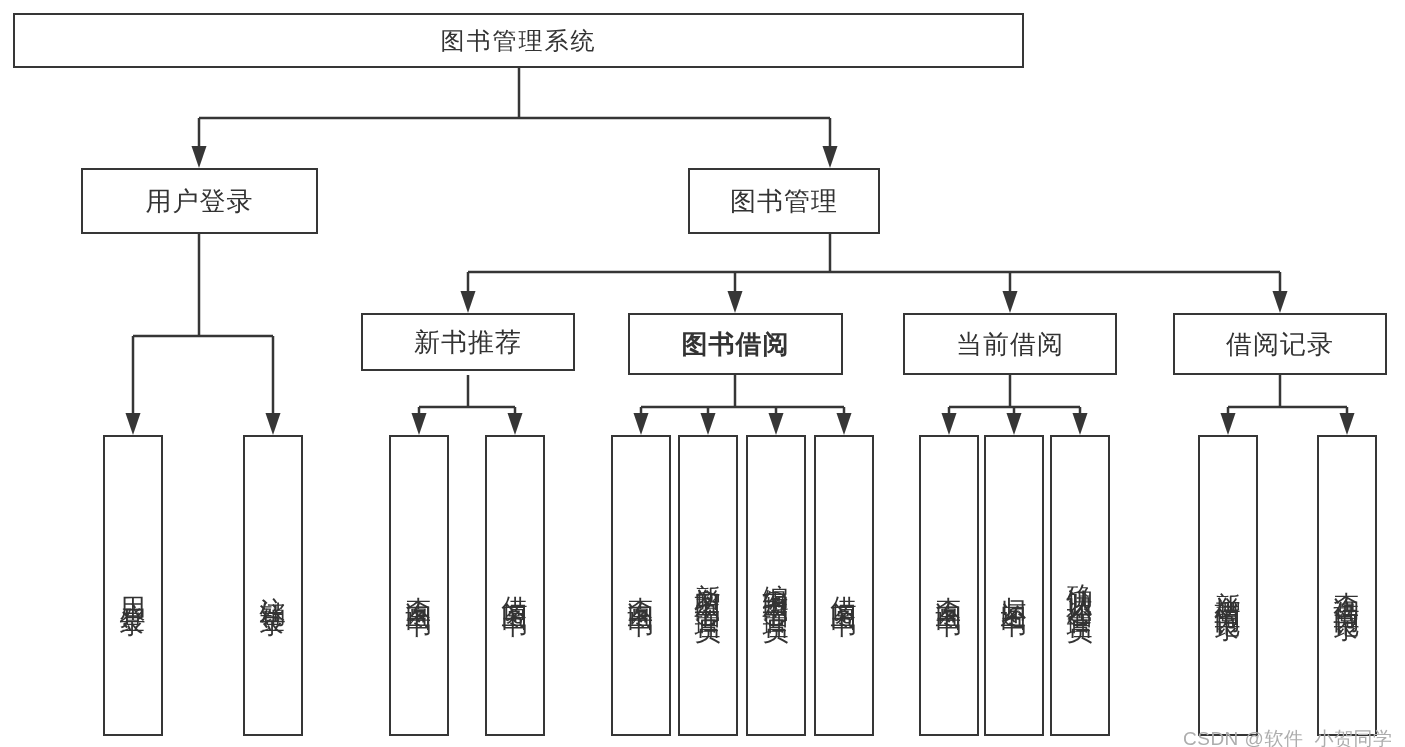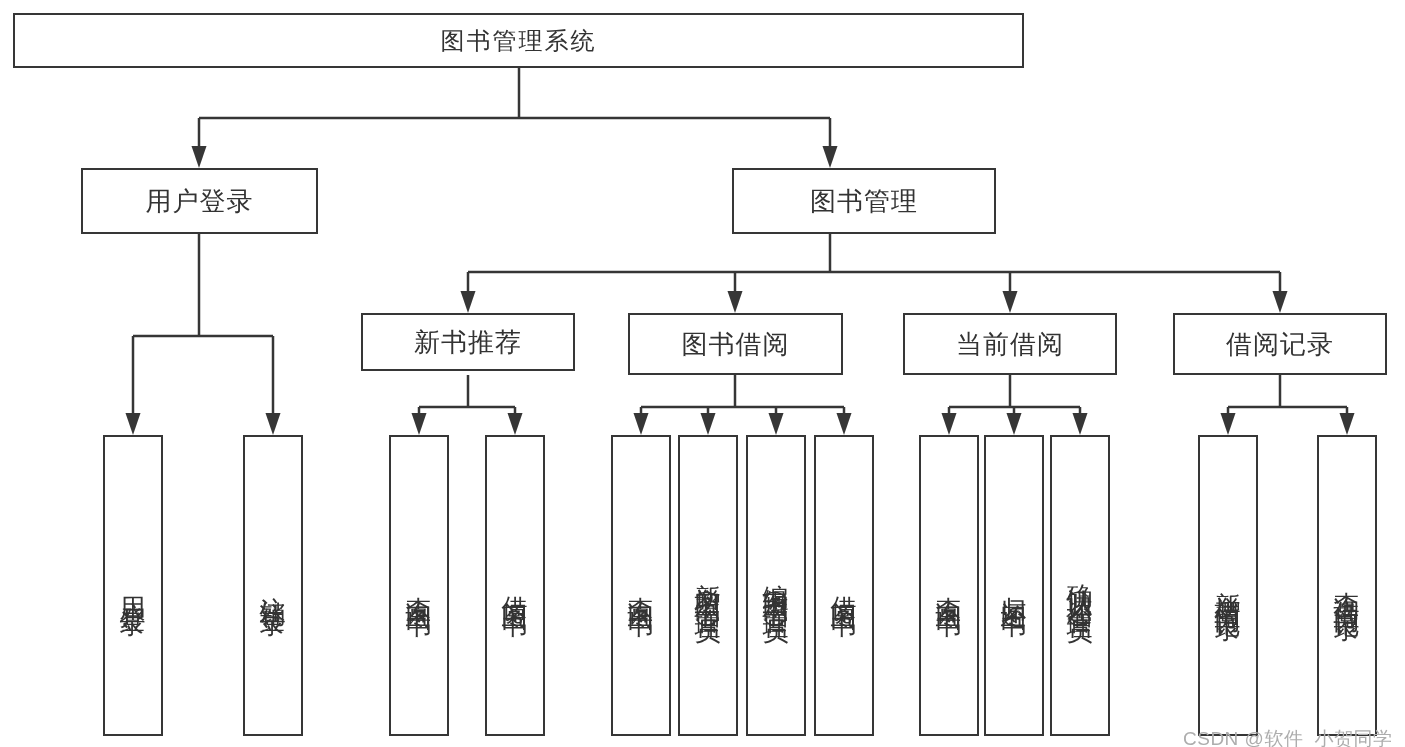--- a/index.html
+++ b/index.html
@@ -112,28 +112,28 @@
       <polygon points="1339.5,413 1354.5,413 1347,435" fill="#363636"></polygon>
     </svg>
 
   <div class="box" style="left:13px;top:13px;width:1011px;height:55px;">
     <span class="lbl root-lbl">图书管理系统</span>
   </div>
 
   <div class="box" style="left:81px;top:168px;width:237px;height:66px;">
     <span class="lbl h-lbl">用户登录</span>
   </div>
-  <div class="box" style="left:732px;top:168px;width:264px;height:66px;">
+  <div class="box" style="left:688px;top:168px;width:192px;height:66px;">
     <span class="lbl h-lbl">图书管理</span>
   </div>
 
   <div class="box" style="left:361px;top:313px;width:214px;height:58px;">
     <span class="lbl h-lbl">新书推荐</span>
   </div>
-  <div class="box" style="left:628px;top:313px;width:215px;height:62px;">
+  <div class="box" style="left:628px;top:313px;width:215px;height:62px;font-weight:bold;">
     <span class="lbl h-lbl">图书借阅</span>
   </div>
   <div class="box" style="left:1173px;top:313px;width:214px;height:62px;">
     <span class="lbl h-lbl">借阅记录</span>
   </div>
   <div class="box" style="left:903px;top:313px;width:214px;height:62px;">
     <span class="lbl h-lbl">当前借阅</span>
   </div>
 
   <div class="box" style="left:103px;top:435px;width:60px;height:301px;">

